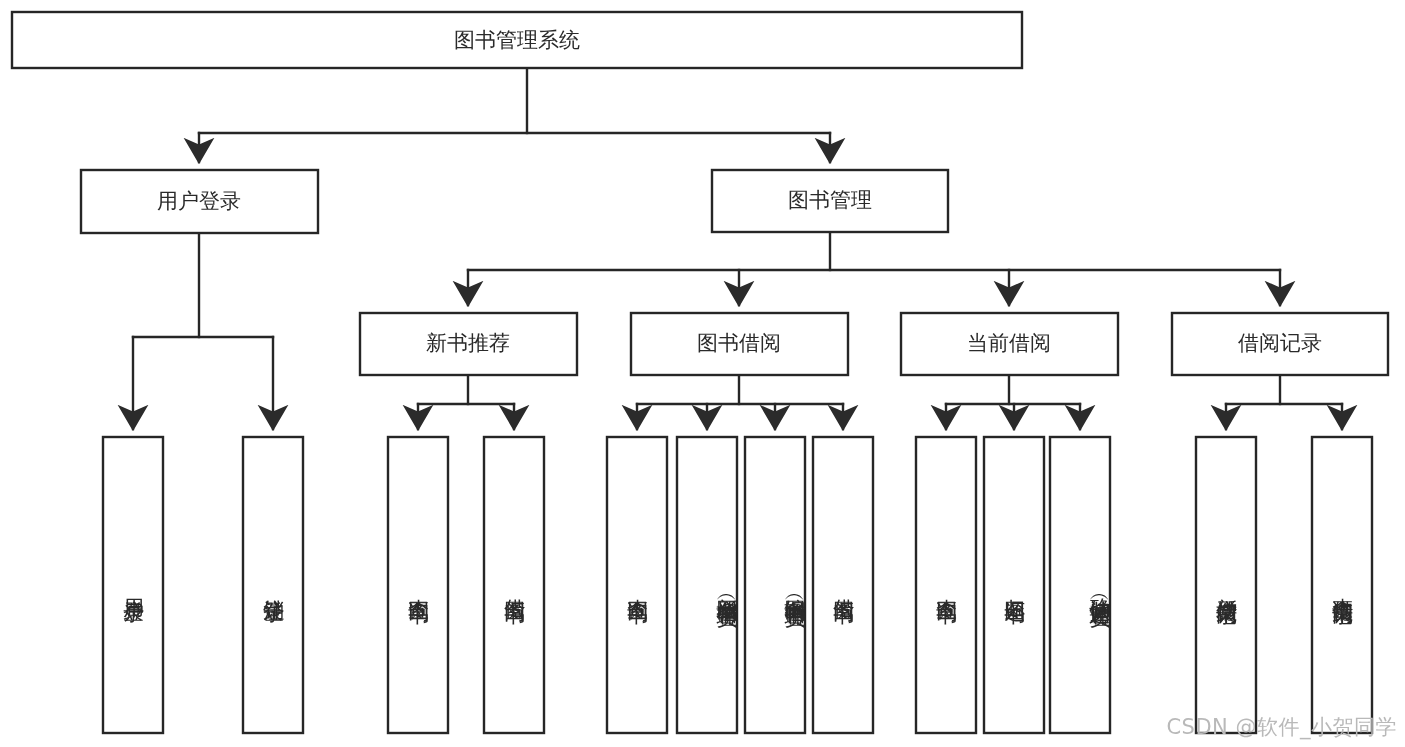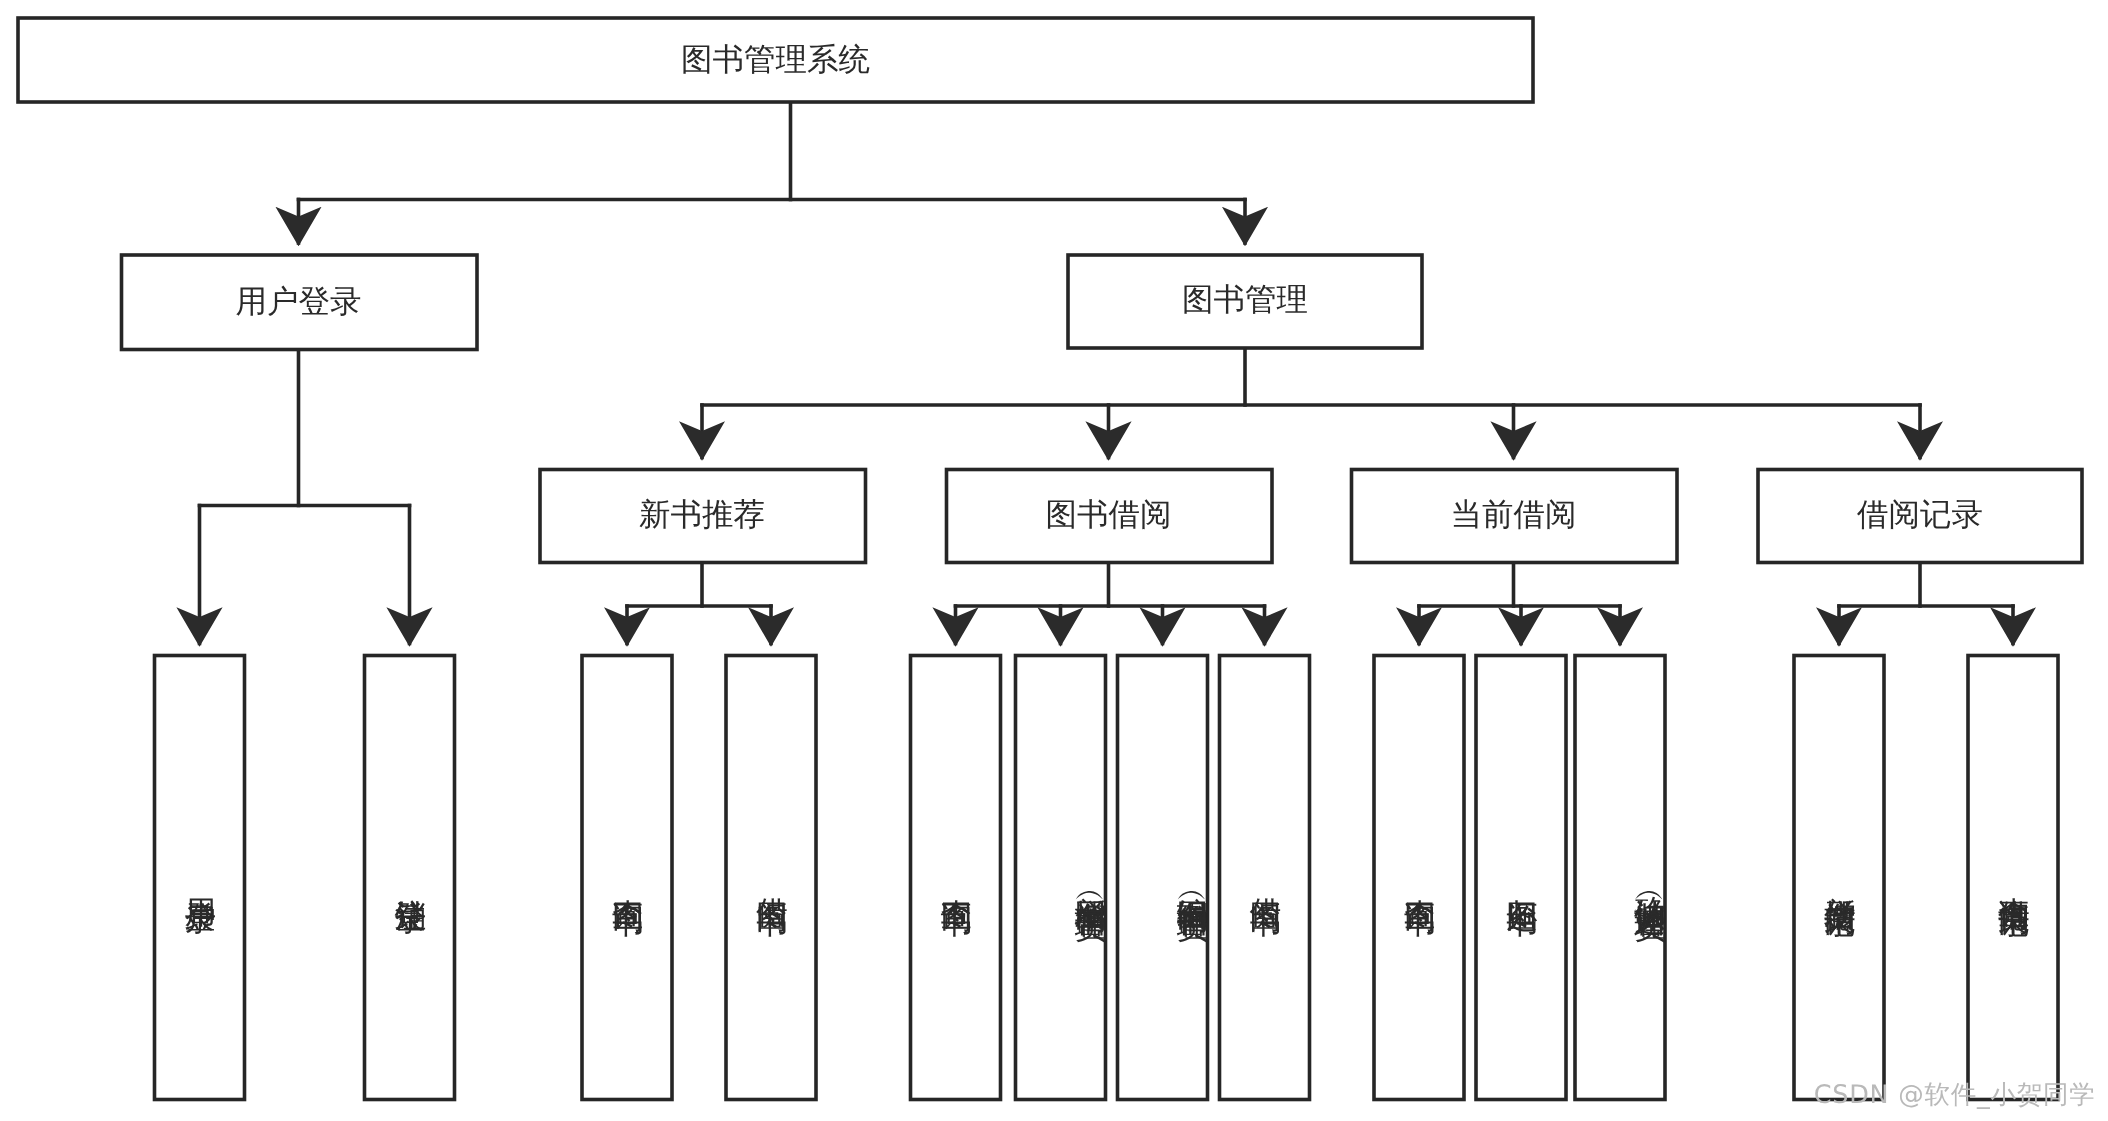--- a/index.html
+++ b/index.html
@@ -59,21 +59,21 @@
     letter-spacing: 1.5px;
     white-space: nowrap;
     text-align: center;
     pointer-events: none;
   }
   .watermark {
     position: absolute;
     right: 8px;
     bottom: 6px;
     font-family: "DejaVu Sans", "Liberation Sans", sans-serif;
-    font-size: 17px;
+    font-size: 21px;
     color: #b9b9b9;
     white-space: nowrap;
     letter-spacing: 0.5px;
   }
 </style>
 </head>
 <body>
 
 <div id="diagram-root">
 

